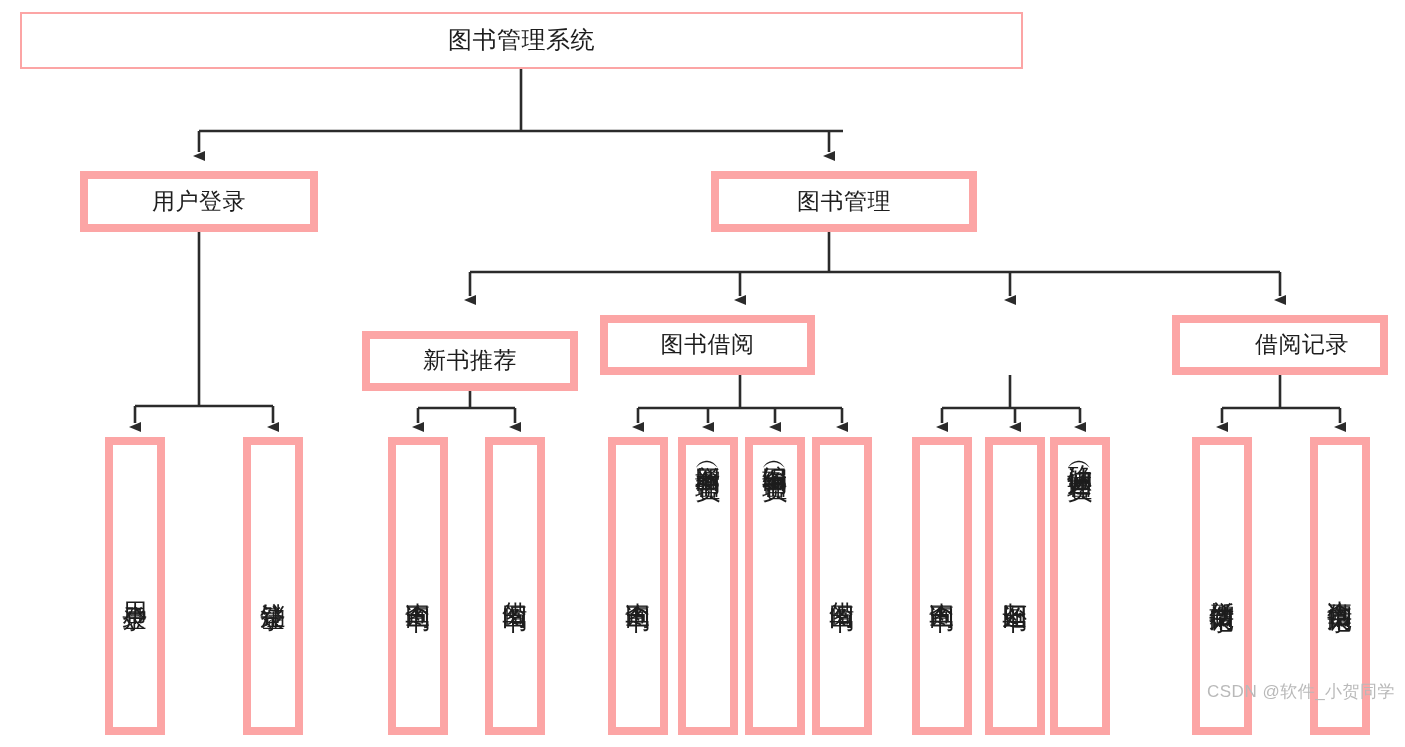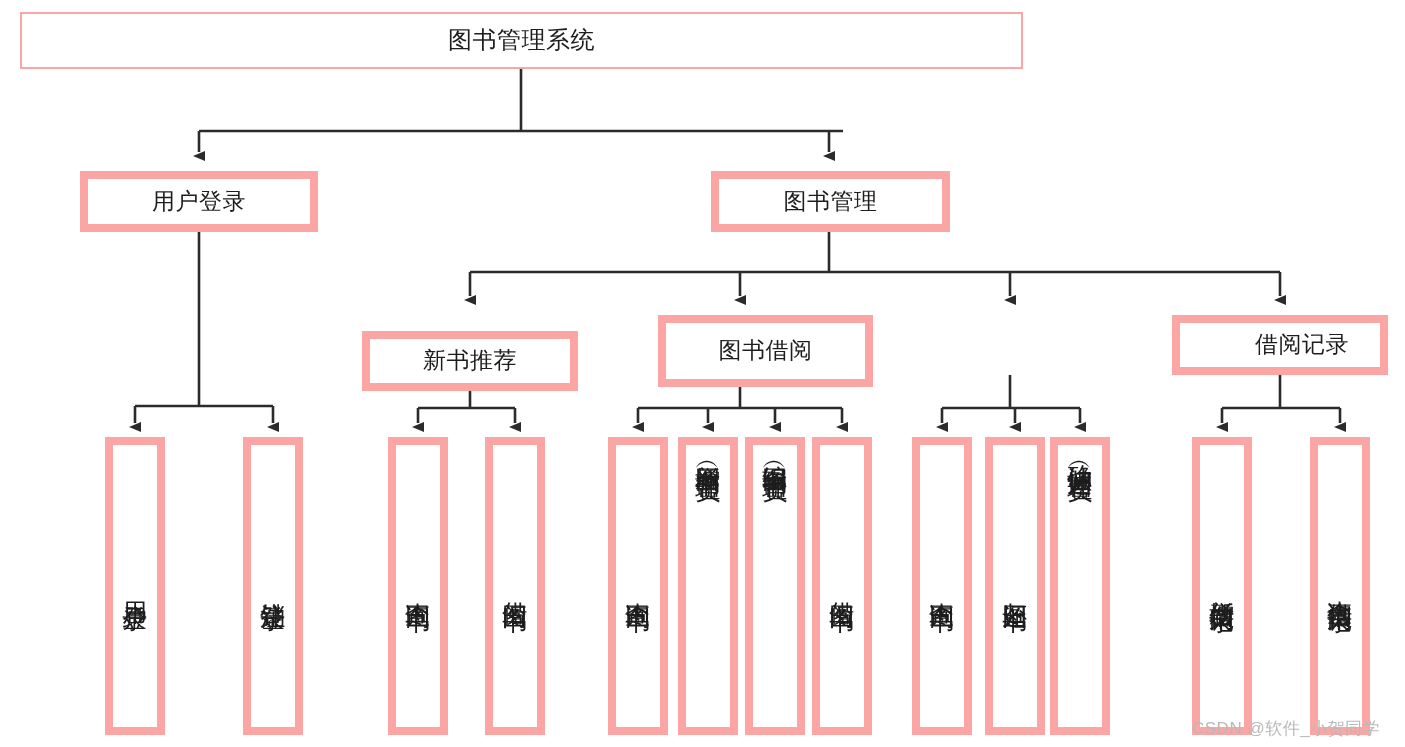--- a/index.html
+++ b/index.html
@@ -132,28 +132,28 @@
     </g>
   </svg>
 
   <div class="node root horiz" style="left:20px;top:12px;width:1003px;height:57px;">
     <span class="lbl">图书管理系统</span>
   </div>
 
   <div class="node horiz" style="left:80px;top:171px;width:238px;height:61px;">
     <span class="lbl">用户登录</span>
   </div>
-  <div class="node horiz" style="left:711px;top:171px;width:239px;height:61px;">
+  <div class="node horiz" style="left:711px;top:171px;width:266px;height:61px;">
     <span class="lbl">图书管理</span>
   </div>
 
   <div class="node horiz" style="left:362px;top:331px;width:216px;height:60px;">
     <span class="lbl">新书推荐</span>
   </div>
-  <div class="node horiz" style="left:658px;top:315px;width:215px;height:72px;">
+  <div class="node horiz" style="left:600px;top:315px;width:215px;height:60px;">
     <span class="lbl">图书借阅</span>
   </div>
   <div class="node horiz" style="left:1172px;top:315px;width:216px;height:60px;padding-left:44px;">
     <span class="lbl">借阅记录</span>
   </div>
 
   <div class="node vert center" style="left:105px;top:437px;width:60px;height:298px;">
     <span class="lbl">用户登录</span>
   </div>
   <div class="node vert center" style="left:243px;top:437px;width:60px;height:298px;">
@@ -190,15 +190,15 @@
     <span class="lbl">确认归还（管理员）</span>
   </div>
 
   <div class="node vert center" style="left:1192px;top:437px;width:60px;height:298px;">
     <span class="lbl">新增借阅记录</span>
   </div>
   <div class="node vert center" style="left:1310px;top:437px;width:60px;height:298px;">
     <span class="lbl">查询借阅记录</span>
   </div>
 
-  <div class="watermark" style="left:1192px;top:717px;">CSDN @软件_小贺同学</div>
+  <div class="watermark" style="left:1192px;top:680px;padding-left:15px;">CSDN @软件_小贺同学</div>
 
 </div>
 
 </body></html>

